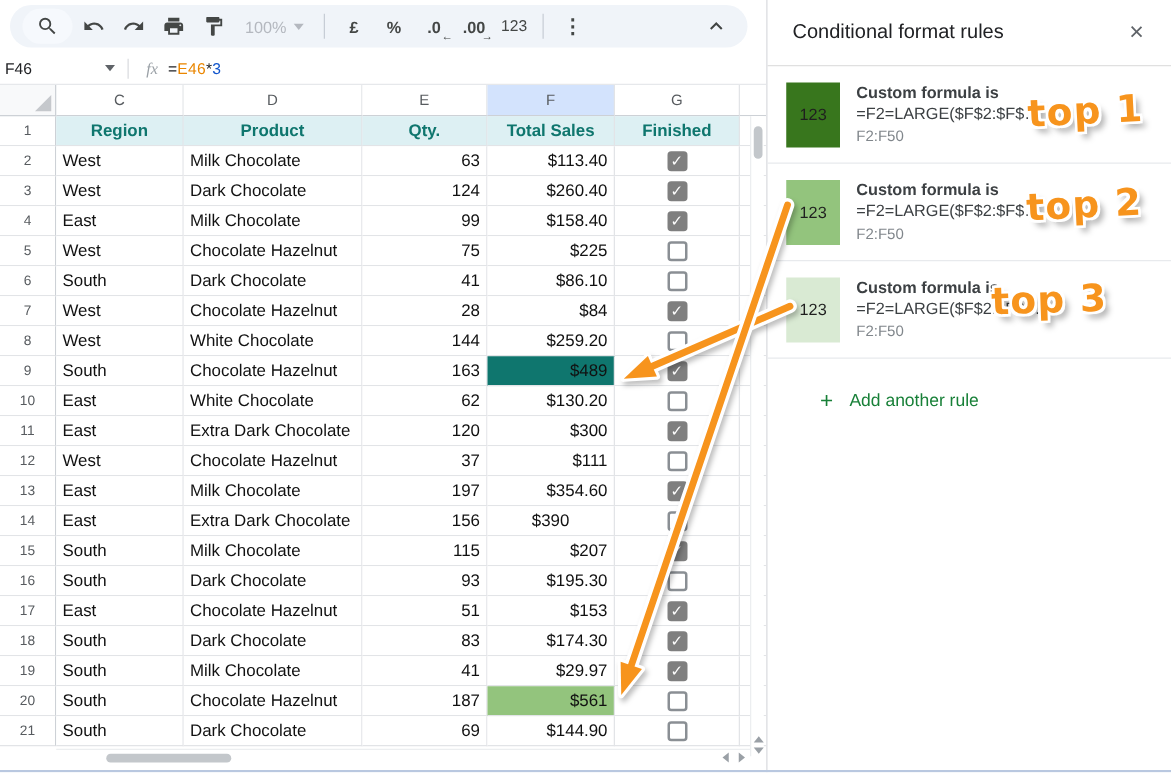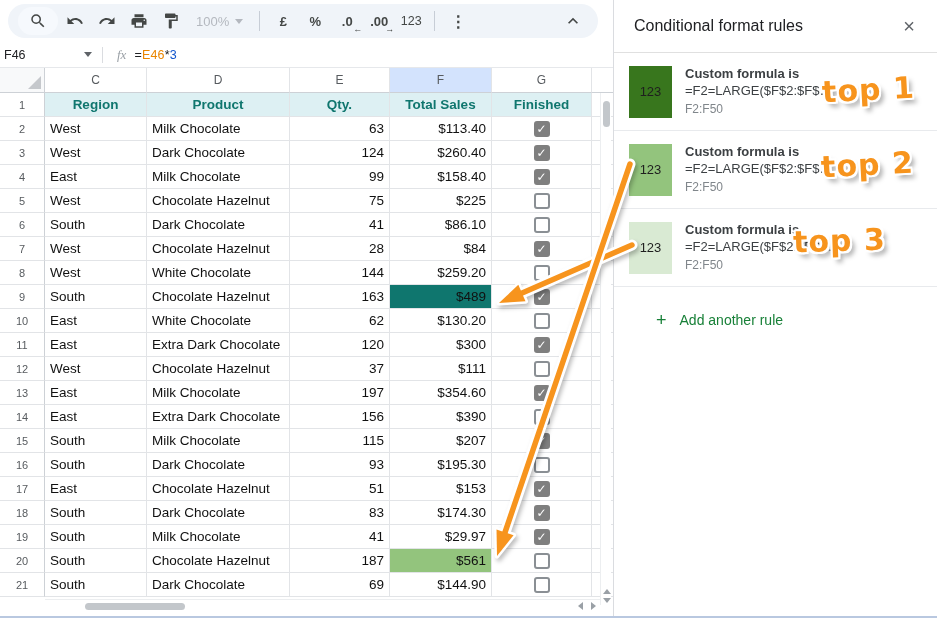--- a/index.html
+++ b/index.html
@@ -323,21 +323,21 @@
             <div class="cell cb-cell" style="width: var(--wg);">
               <div class="checkbox checked">✓</div>
             </div>
             <div class="row-sliver"></div>
           </div>
           <div class="grid-row">
             <div class="rn">14</div>
             <div class="cell " style="width: var(--wc);">East</div>
             <div class="cell " style="width: var(--wd);">Extra Dark Chocolate</div>
             <div class="cell num" style="width: var(--we);">156</div>
-            <div class="cell num" style="width: var(--wf);">$390</div>
+            <div class="cell num" style="width: var(--wf); text-align: center;">$390</div>
             <div class="cell cb-cell" style="width: var(--wg);">
               <div class="checkbox"></div>
             </div>
             <div class="row-sliver"></div>
           </div>
           <div class="grid-row">
             <div class="rn">15</div>
             <div class="cell " style="width: var(--wc);">South</div>
             <div class="cell " style="width: var(--wd);">Milk Chocolate</div>
             <div class="cell num" style="width: var(--we);">115</div>

